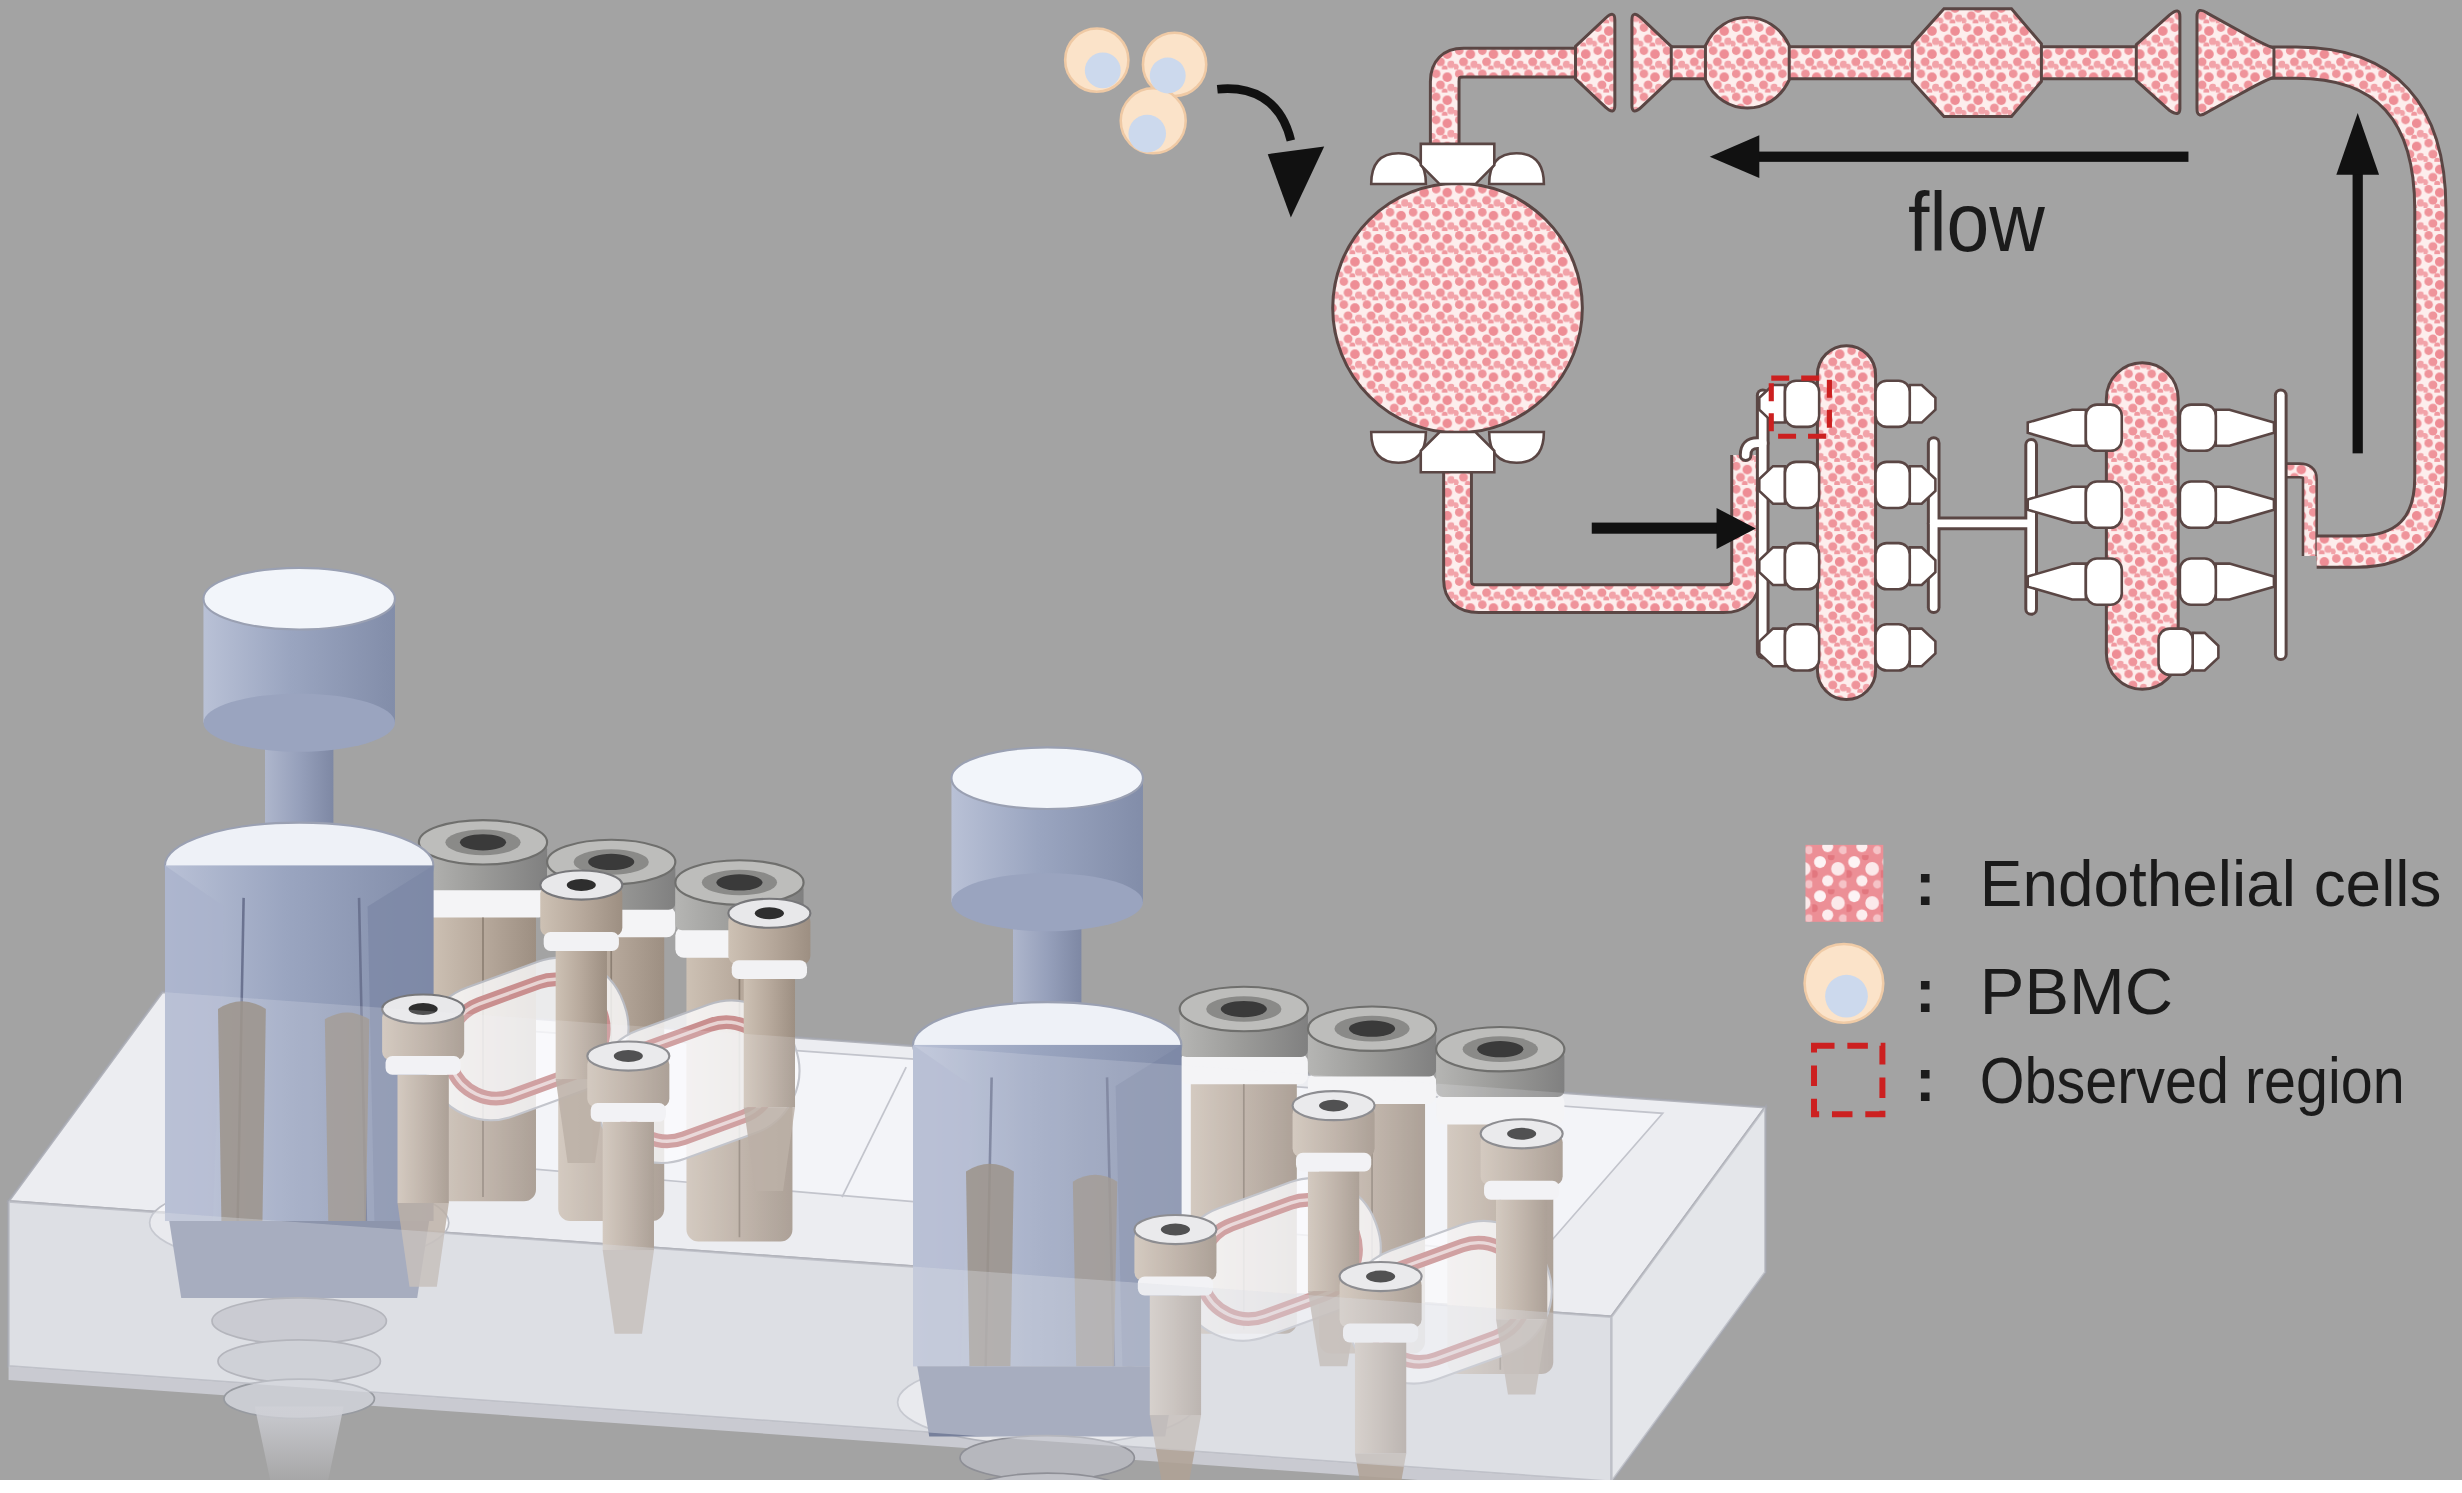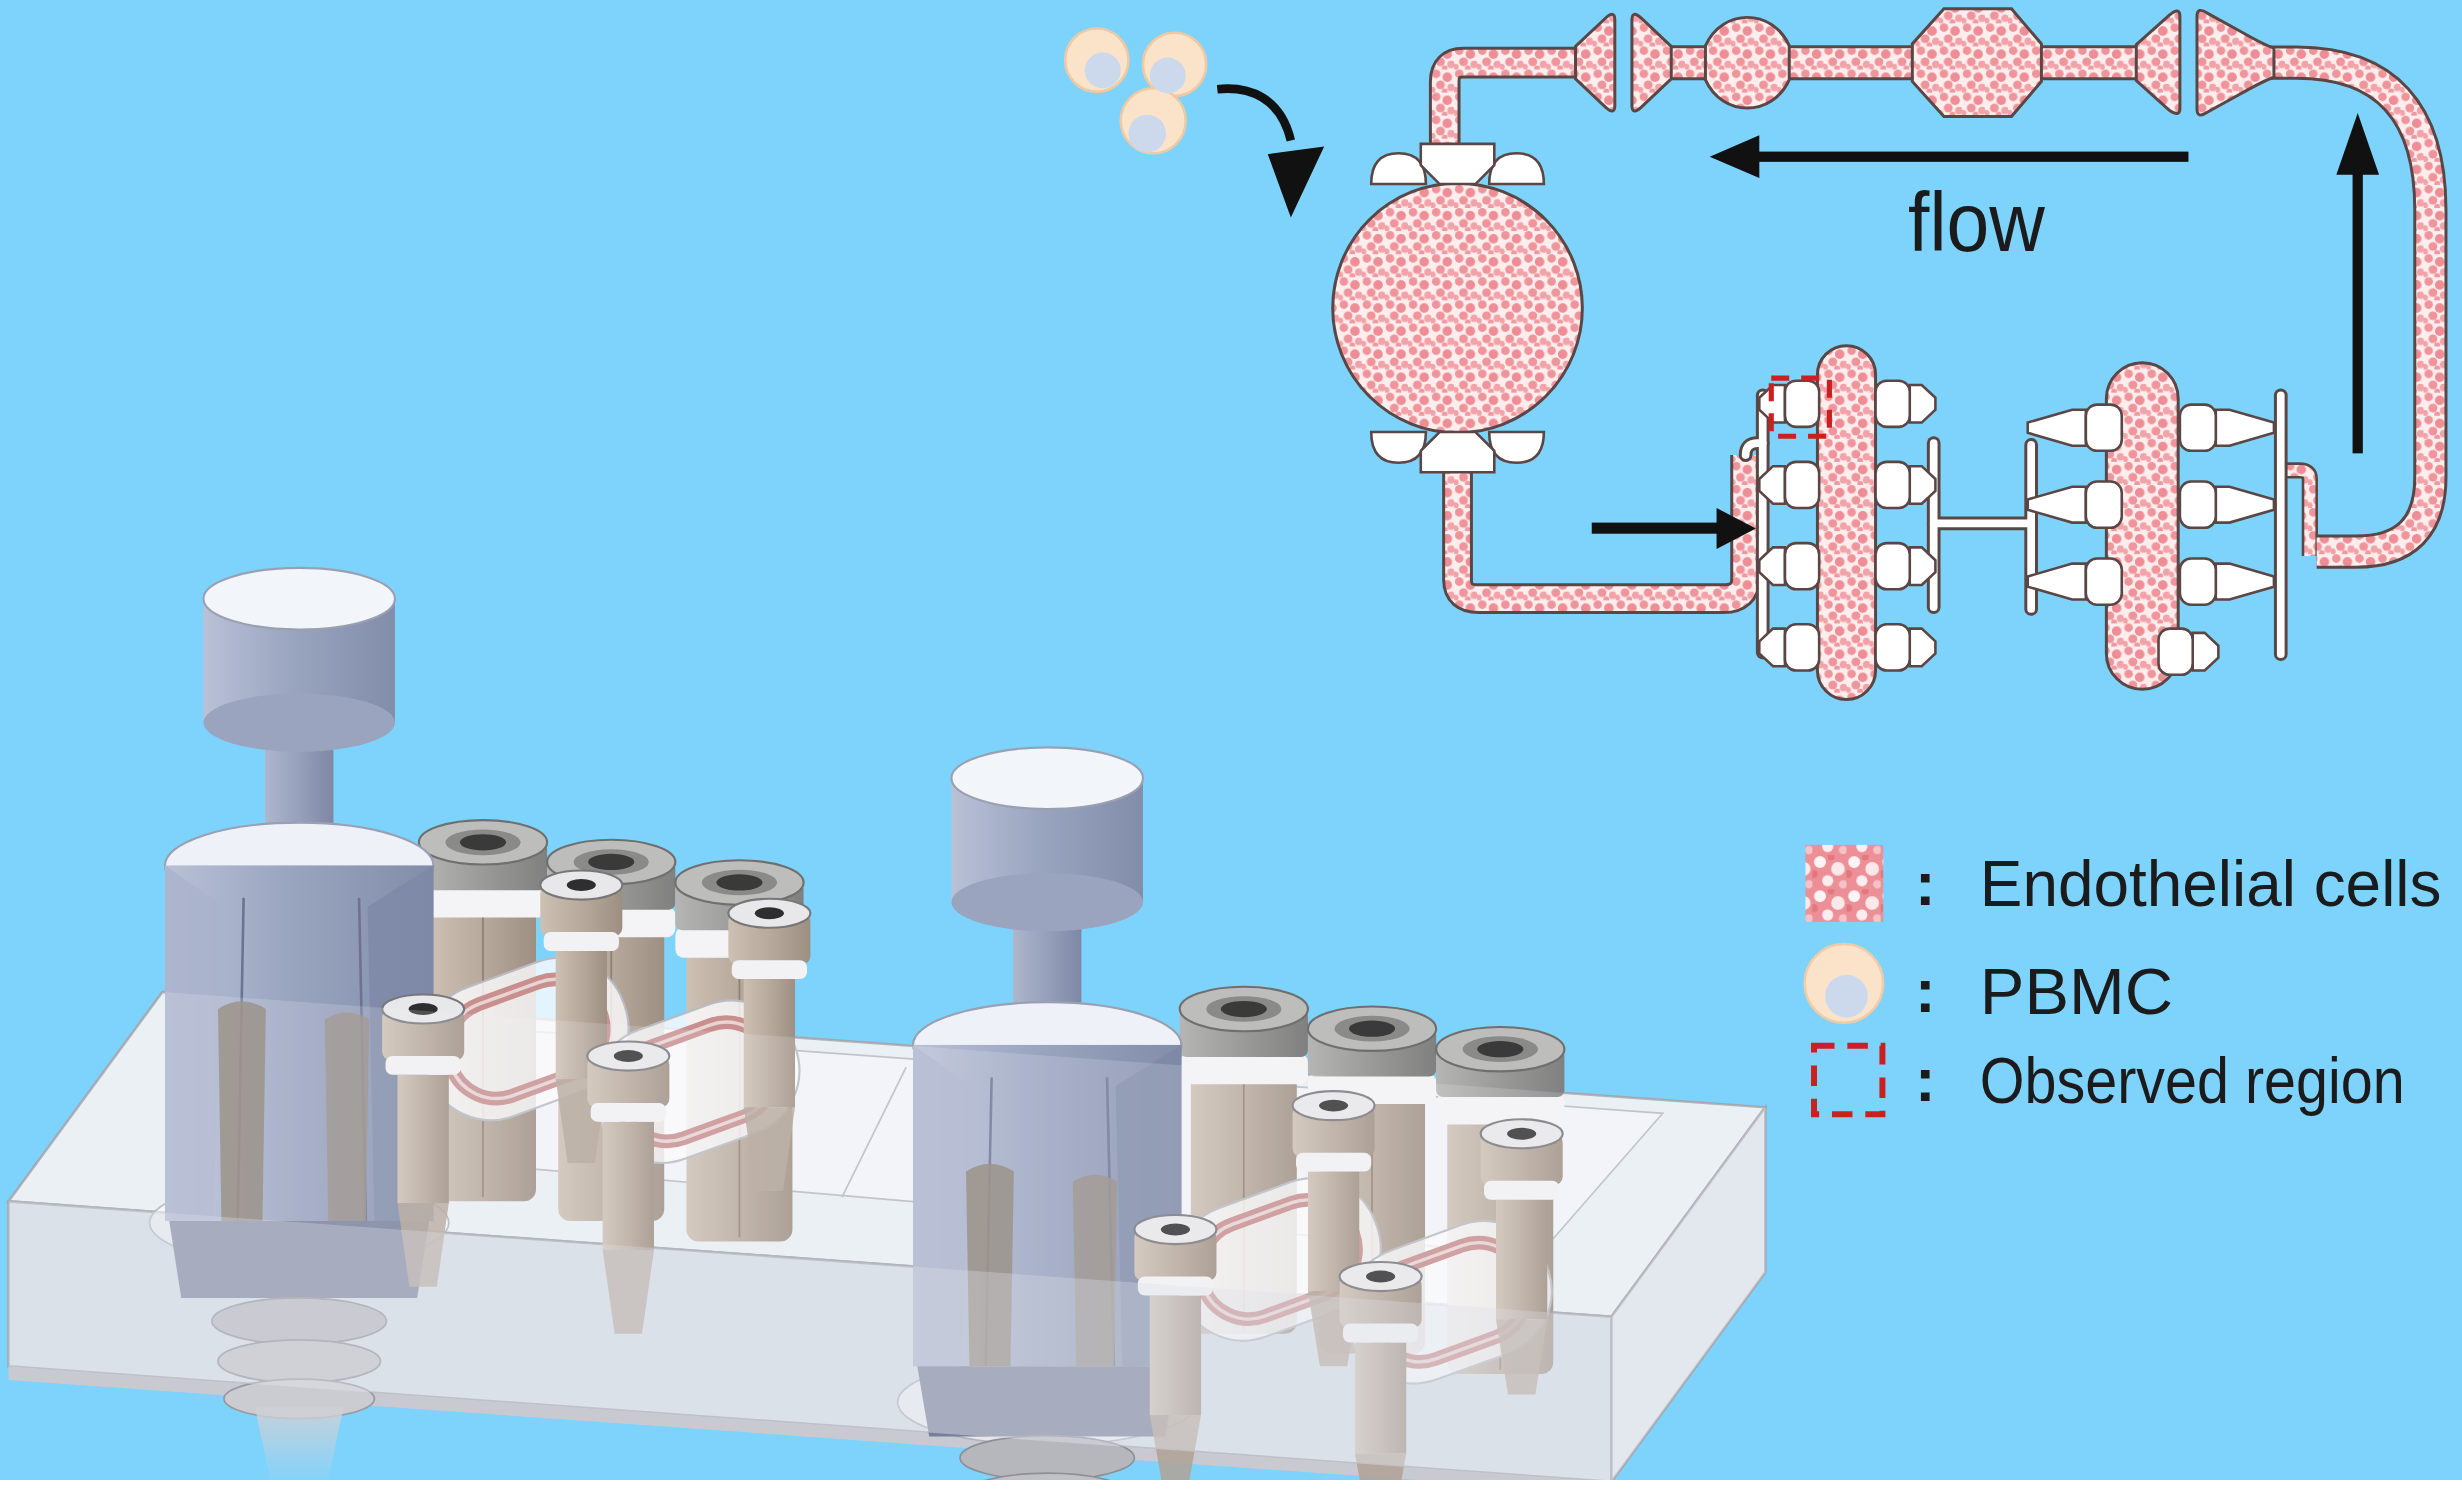--- a/index.html
+++ b/index.html
@@ -1,16 +1,16 @@
 <!DOCTYPE html>
 <html style="font-size:13.7px"><head>
 <meta charset="utf-8">
 <style>
   html,body{margin:0;padding:0;background:#ffffff;}
-  .stage{width:2462px;height:1480px;position:relative;background:#7dd3fc;overflow:hidden;}
+  .stage{width:2462px;height:1480px;position:relative;background:#a3a3a3;overflow:hidden;}
   svg{display:block;}
   text{font-family:"Liberation Sans", sans-serif;fill:#1b1b1b;}
   .lbl{font-size:76px;}
   .sep{font-size:72px;font-weight:700;}
   .flowlbl{font-size:97px;}
 </style>
 </head>
 <body>
 
 <div class="stage">

